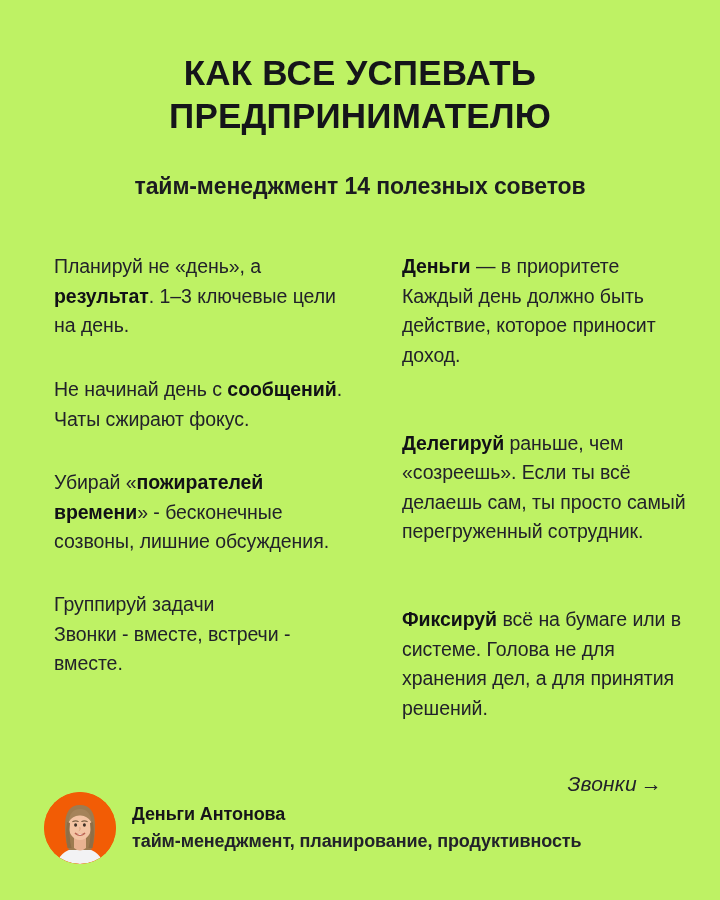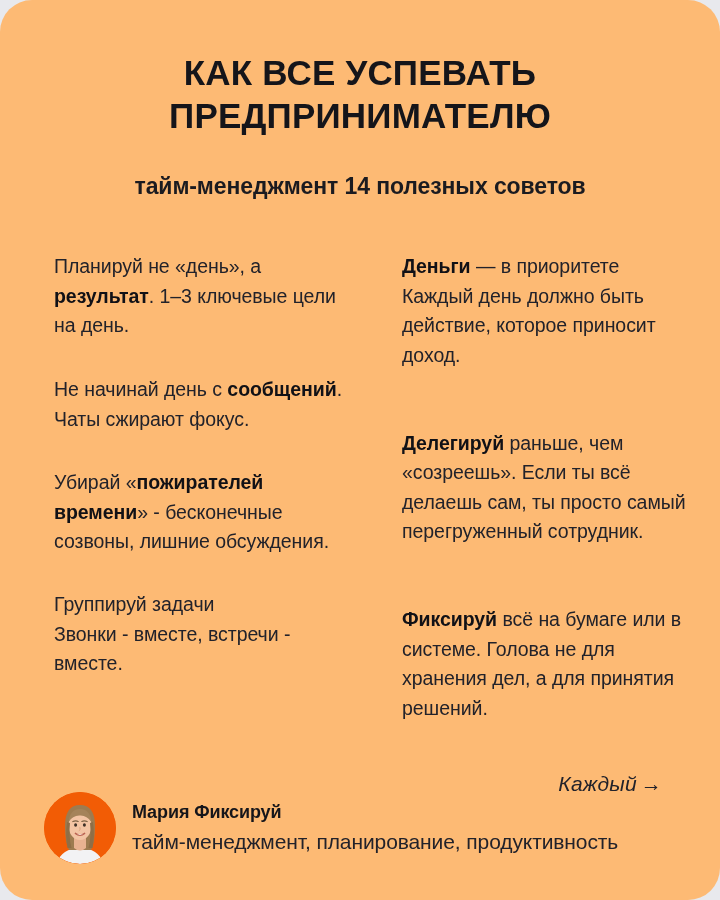--- a/index.html
+++ b/index.html
@@ -14,22 +14,21 @@
     color: #1b1b1f;
     overflow: hidden;
     position: relative;
   }
   .slide {
     position: relative;
     width: 720px;
     height: 900px;
     box-sizing: border-box;
     padding: 0;
-    background: #fdba74;
-    border-radius: 32px;
+    background: #bef264;
   }
 
   
   .header {
     padding-top: 52px;
     text-align: center;
   }
   .title {
     font-size: 35px;
     font-weight: 700;
@@ -124,22 +123,22 @@
   .avatar svg { display: block; width: 72px; height: 72px; }
   .author-text { line-height: 1.3; }
   .author-name {
     font-size: 18px;
     font-weight: 700;
     color: #15151a;
     margin-bottom: 3px;
     letter-spacing: -0.1px;
   }
   .author-tags {
-    font-size: 21px;
-    font-weight: 400;
+    font-size: 18px;
+    font-weight: 700;
     color: #22222a;
     letter-spacing: -0.1px;
     white-space: nowrap;
   }
 </style>
 </head>
 <body>
 
 <div class="slide">
 
@@ -160,21 +159,21 @@
     </div>
 
     <div class="col col-right">
       <p class="tip r1"><b>Деньги</b> — в приоритете Каждый день должно быть действие, которое приносит доход.</p>
       <p class="tip r2"><b>Делегируй</b> раньше, чем «созреешь». Если ты всё делаешь сам, ты просто самый перегруженный сотрудник.</p>
       <p class="tip r3"><b>Фиксируй</b> всё на бумаге или в системе. Голова не для хранения дел, а для принятия решений.</p>
     </div>
   </div>
 
   <div class="swipe">
-    <span>Каждый</span><span class="arrow">→</span>
+    <span>Звонки</span><span class="arrow">→</span>
   </div>
 
   <div class="footer">
     <div class="avatar">
       <svg viewBox="0 0 72 72" xmlns="http://www.w3.org/2000/svg">
         <defs>
           <clipPath id="avclip">
               <circle cx="36" cy="36" r="36"></circle>
             </clipPath>
         </defs>
@@ -201,18 +200,18 @@
           <path d="M37.8 29.4 q2.6 -1.2 5.4 0.2" stroke="#7d6245" stroke-width="1.1" fill="none" stroke-linecap="round"></path>
 
           <path d="M36 35.5 q1 2.6 -0.8 3.2" stroke="#dba683" stroke-width="1" fill="none" stroke-linecap="round"></path>
 
           <path d="M31.4 41.4 q4.6 3.6 9.2 0" stroke="#b9604f" stroke-width="1.5" fill="none" stroke-linecap="round"></path>
           <path d="M32.3 41.8 q3.7 2.2 7.4 0 q-3.7 1 -7.4 0 z" fill="#ffffff"></path>
         </g>
       </svg>
     </div>
     <div class="author-text">
-      <div class="author-name">Мария Фиксируй</div>
+      <div class="author-name">Деньги Антонова</div>
       <div class="author-tags">тайм-менеджмент, планирование, продуктивность</div>
     </div>
   </div>
 
 </div>
 
 </body></html>

